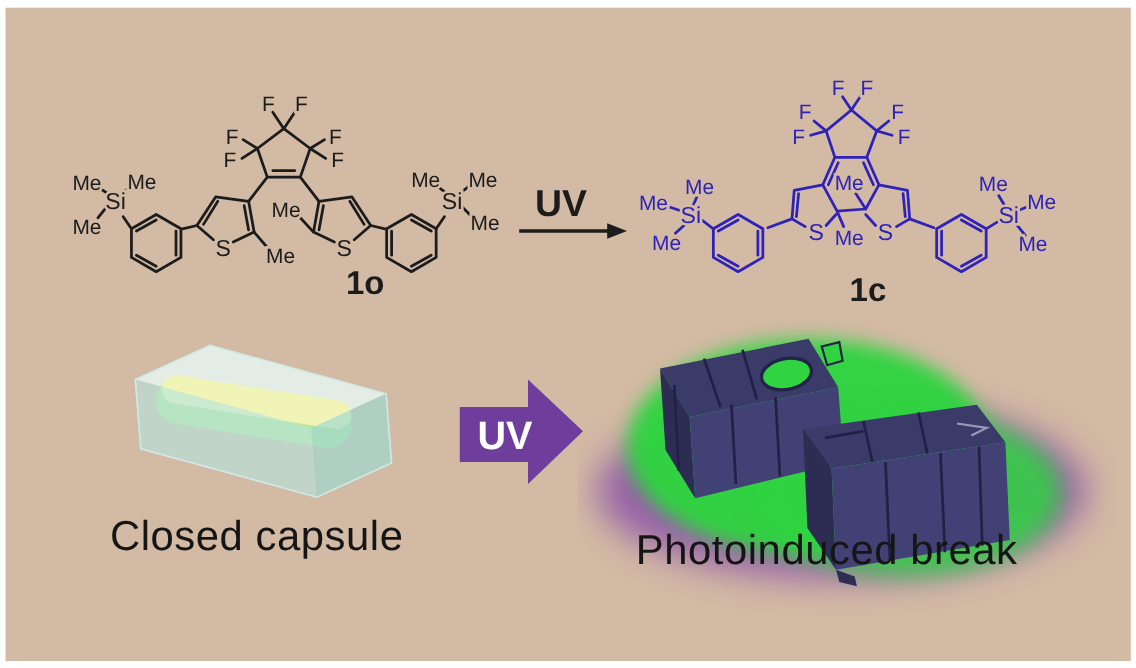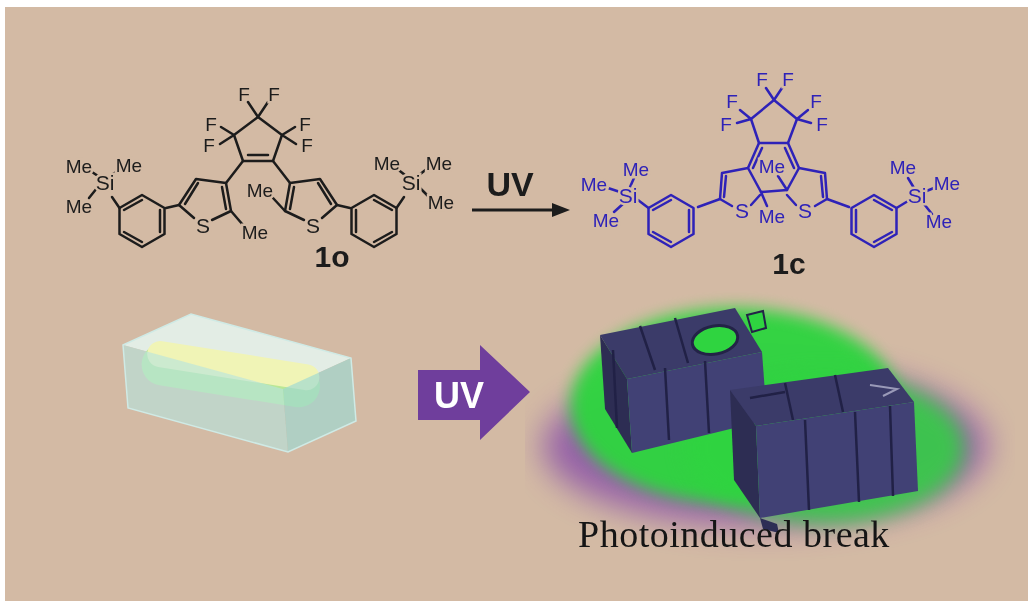--- a/index.html
+++ b/index.html
@@ -136,20 +136,21 @@
     <g transform="rotate(9 120 78)">
       <rect x="32" y="52" width="180" height="42" rx="21" fill="#b9e795"></rect>
       <rect x="36" y="50" width="174" height="26" rx="13" fill="#f0f4b6"></rect>
     </g>
 
     <polygon points="15,43 175,87 180,150 20,106" fill="#b7e3df" opacity="0.62"></polygon>
     <polygon points="175,87 243,56 248,119 180,150" fill="#9fd8d2" opacity="0.68"></polygon>
     <path d="M15,43 L83,12 L243,56 L248,119 L180,150 L20,106 Z" fill="none" stroke="#cfeae5" stroke-width="1.5"></path>
   </svg>
 
+  <div class="caption" style="left:100px;top:467px;">Closed capsule</div>
 
   <svg class="abs" style="left:412px;top:338px;" width="125" height="110" viewBox="0 0 125 110">
     <polygon points="6,32 68,32 68,7 118,54 68,102 68,82 6,82" fill="#6f3e9c"></polygon>
     <text x="47" y="70" text-anchor="middle" font-size="36" font-weight="bold" fill="#ffffff">UV</text>
   </svg>
 
   <svg class="abs" style="left:525px;top:288px;" width="490" height="285" viewBox="0 0 490 285">
     <ellipse cx="240" cy="158" rx="222" ry="80" fill="#8348a8" opacity="0.78" style="filter:blur(16px);"></ellipse>
     <ellipse cx="210" cy="118" rx="165" ry="98" fill="#2fd440" opacity="0.97" style="filter:blur(8px);"></ellipse>
     <ellipse cx="300" cy="160" rx="140" ry="75" fill="#2fd440" opacity="0.85" style="filter:blur(10px);"></ellipse>
@@ -166,14 +167,14 @@
     <g>
       <polygon points="205,102 363,80 389,114 231,138" fill="#3b3b69"></polygon>
       <polygon points="205,102 231,138 235,230 209,192" fill="#2d2d53"></polygon>
       <polygon points="231,138 389,114 393,203 235,230" fill="#414175"></polygon>
       <path d="M260,95 L268,132 M310,87 L318,124 M280,132 L284,222 M330,124 L334,214 M365,118 L368,208 M225,110 L260,104" stroke="#212146" stroke-width="2.5" fill="none"></path>
       <path d="M345,97 L372,101 L358,108" stroke="#9a9ab8" stroke-width="2" fill="none"></path>
       <polygon points="235,230 252,236 254,245 238,241" fill="#2e2e55"></polygon>
     </g>
   </svg>
 
-  <div class="caption" style="left:578px;top:512px;font-family:Liberation Serif, serif;">Photoinduced break</div>
+  <div class="caption" style="left:578px;top:480px;">Photoinduced break</div>
 </div>
 
 </body></html>

